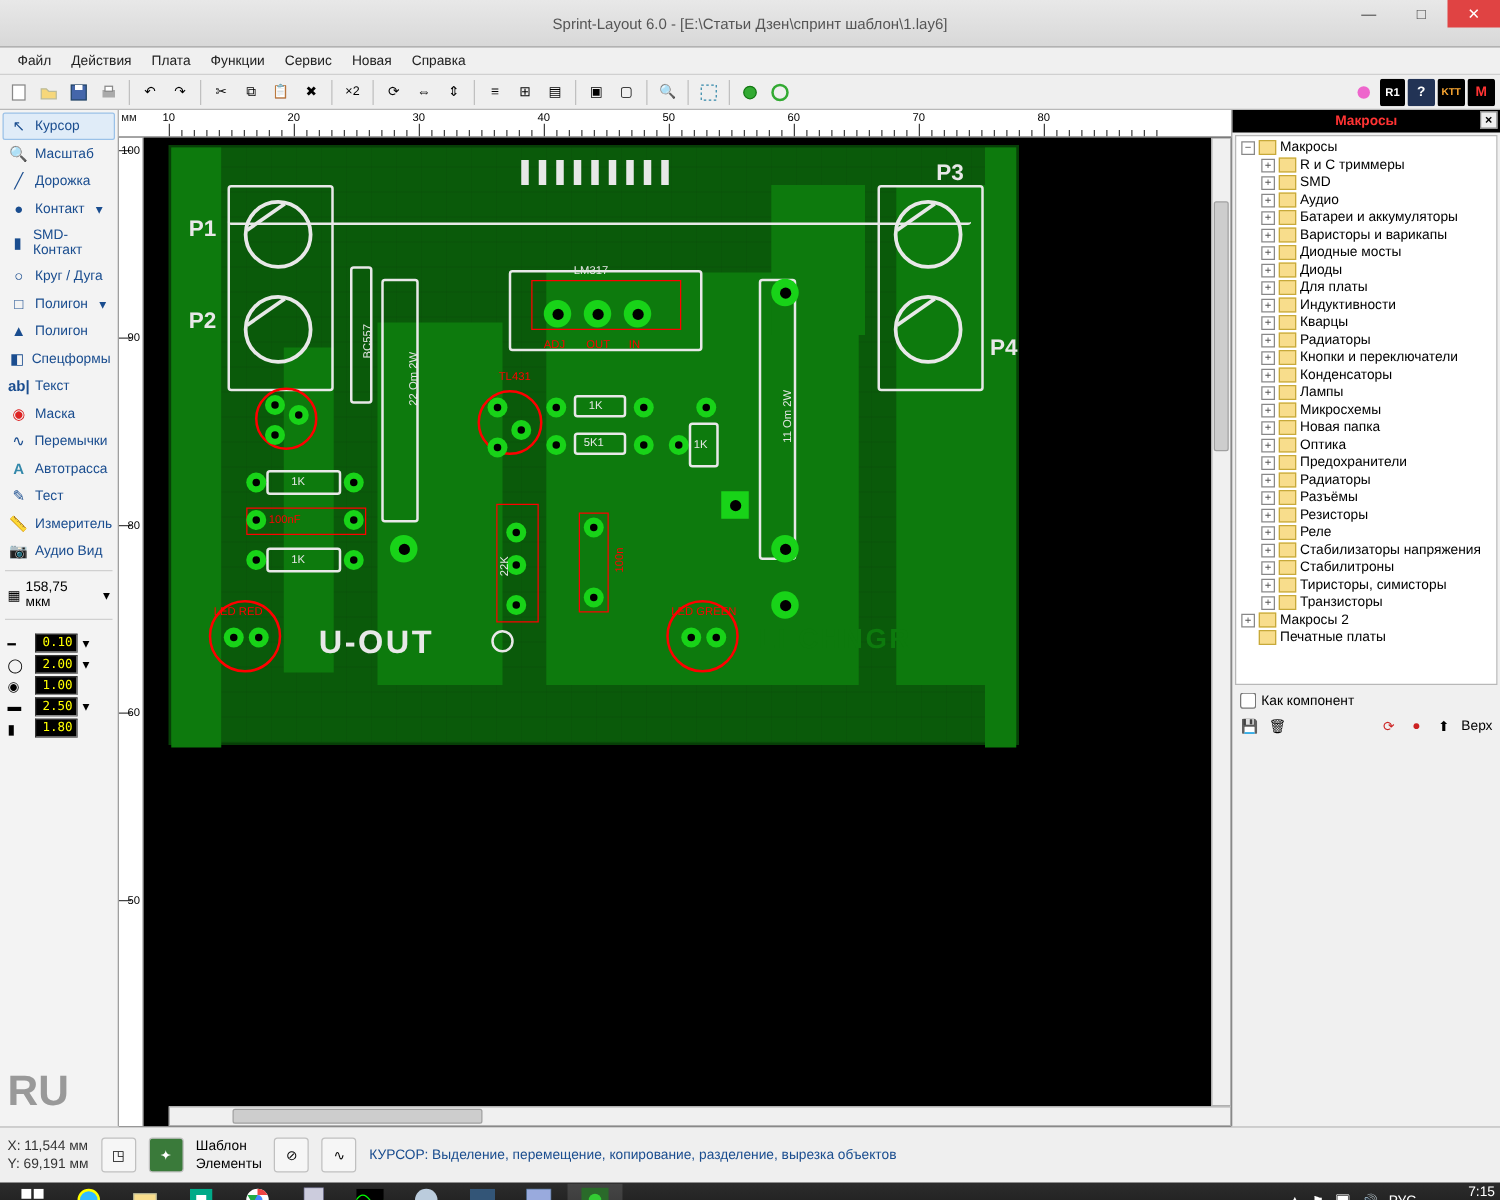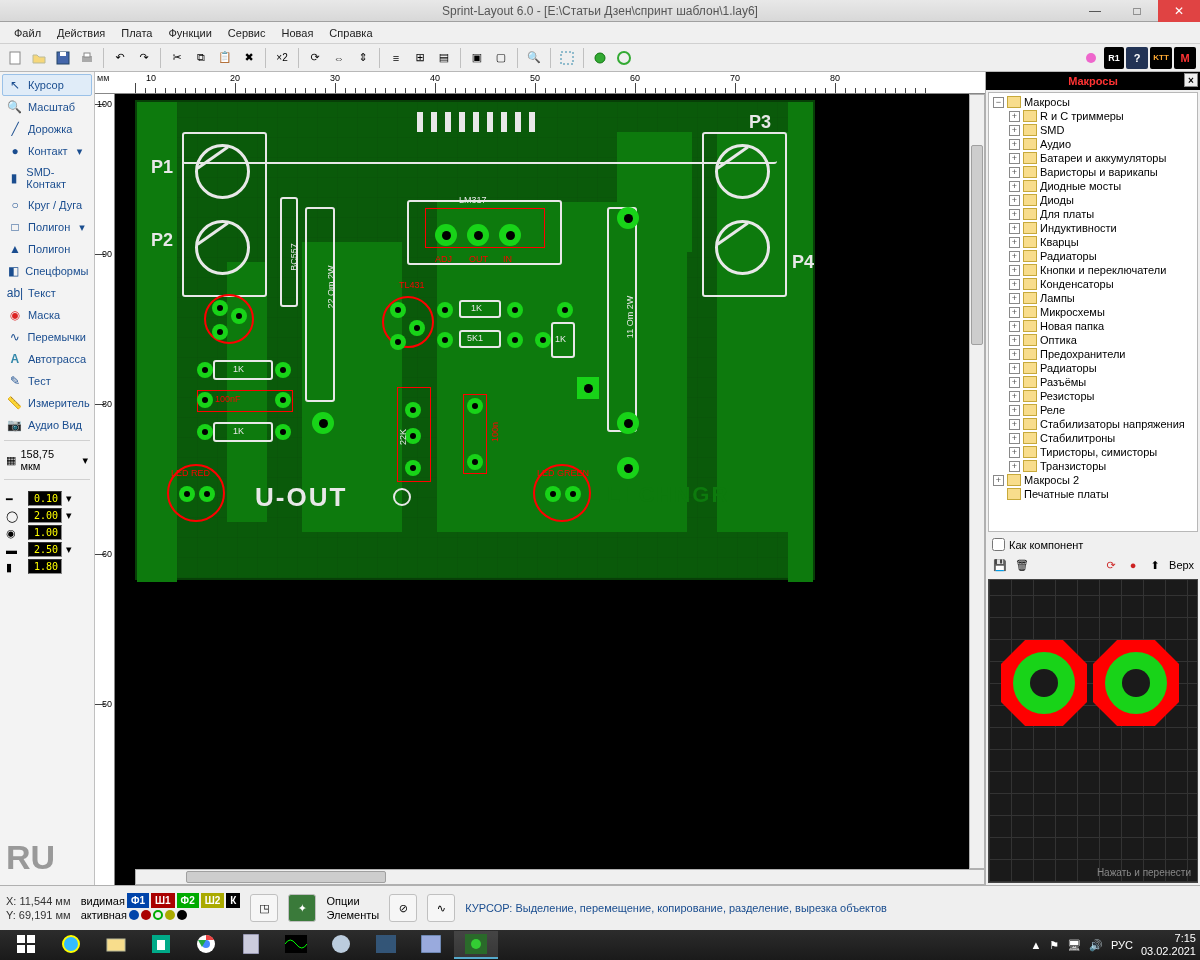--- a/index.html
+++ b/index.html
@@ -1,17 +1,17 @@
 <!DOCTYPE html>
 <html><head>
 <meta charset="utf-8">
 <style>
   *{box-sizing:border-box;margin:0;padding:0;font-family:Tahoma,Geneva,sans-serif;font-size:11px;}
   body{background:#f0f0f0;overflow:hidden;}
-  .titlebar{height:22px;background:linear-gradient(#e8e8e8,#d8d8d8);display:flex;align-items:center;justify-content:center;position:relative;border-bottom:1px solid #a0a0a0;}
+  .titlebar{height:38px;background:linear-gradient(#e8e8e8,#d8d8d8);display:flex;align-items:center;justify-content:center;position:relative;border-bottom:1px solid #a0a0a0;}
   .titlebar .title{color:#555;font-size:12px;}
   .titlebar .wbtns{position:absolute;right:0;top:0;display:flex;}
   .titlebar .wbtn{width:42px;height:22px;display:flex;align-items:center;justify-content:center;font-size:12px;color:#444;}
   .titlebar .wbtn.close{background:#e04343;color:#fff;}
   .menubar{height:22px;background:#f0f0f0;display:flex;align-items:center;padding-left:6px;border-bottom:1px solid #d0d0d0;}
   .menubar span{padding:0 8px;color:#222;cursor:default;}
   .toolbar{height:28px;background:#efefef;display:flex;align-items:center;padding:0 4px;border-bottom:1px solid #b8b8b8;justify-content:space-between;}
   .toolbar .tb-left,.toolbar .tb-right{display:flex;align-items:center;gap:2px;}
   .toolbar .tbtn{width:22px;height:22px;display:flex;align-items:center;justify-content:center;border:1px solid transparent;border-radius:2px;}
   .toolbar .sep{width:1px;height:20px;background:#c0c0c0;margin:0 3px;}
@@ -222,21 +222,21 @@
         <span class="ic">○</span>
         <span>Круг / Дуга</span>
       </div>
     <div class="tool"><span class="ic">□</span><span>Полигон</span>&nbsp;▾</div>
     <div class="tool">
         <span class="ic">▲</span>
         <span>Полигон</span>
       </div>
     <div class="tool"><span class="ic">◧</span><span>Спецформы</span>&nbsp;▾</div>
     <div class="tool">
-        <span class="ic" style="font-weight:normal">ab|</span>
+        <span class="ic" style="font-weight:bold">ab|</span>
         <span>Текст</span>
       </div>
     <div class="tool">
         <span class="ic" style="color:#d22">◉</span>
         <span>Маска</span>
       </div>
     <div class="tool">
         <span class="ic">∿</span>
         <span>Перемычки</span>
       </div>
@@ -274,21 +274,21 @@
     </div>
     <div style="flex:1"></div>
     <div class="rulogo" style="position:static;margin:6px 4px;font-size:34px;color:#999">RU</div>
   </div>
 
   <div class="canvas-area">
     <div class="ruler-h">
       <span class="unit">мм</span>
       <div class="scale" id="ruler-h-scale">
           <span class="tick tickL" style="left:20px"></span>
-          <span class="tlbl" style="left:36px">10</span>
+          <span class="tlbl" style="left:20px">10</span>
           <span class="tick" style="left:30px"></span>
           <span class="tick" style="left:40px"></span>
           <span class="tick" style="left:50px"></span>
           <span class="tick" style="left:60px"></span>
           <span class="tick" style="left:70px"></span>
           <span class="tick" style="left:80px"></span>
           <span class="tick" style="left:90px"></span>
           <span class="tick" style="left:100px"></span>
           <span class="tick" style="left:110px"></span>
           <span class="tick tickL" style="left:120px"></span>
@@ -689,59 +689,32 @@
         <span class="mb">💾</span>
         <span class="mb">🗑</span>
       </div>
       <div class="rg">
         <span class="mb" style="color:#c22">⟳</span>
         <span class="mb" style="color:#c22">●</span>
         <span class="mb">⬆</span>
         <span>Верх</span>
       </div>
     </div>
-    <div class="preview">
-      <div class="oct" style="left:12px;top:60px">
-          <div class="g"></div>
-        </div>
-      <div class="oct" style="left:104px;top:60px">
-          <div class="g"></div>
-        </div>
-      <div class="hint">Нажать и перенести</div>
-    </div>
   </div>
 </div>
 
 <div class="statusbar">
   <div class="coords">
     X:&nbsp;<span>11,544 мм</span><br>
     Y:&nbsp;<span>69,191 мм</span>
   </div>
-  <div class="layers">
-    <div class="lr">
-        <span>видимая</span>
-      <span class="chip" style="background:#04a">Ф1</span>
-      <span class="chip" style="background:#a00">Ш1</span>
-      <span class="chip" style="background:#0a0">Ф2</span>
-      <span class="chip" style="background:#aa0">Ш2</span>
-      <span class="chip" style="background:#000">К</span>
-    </div>
-    <div class="lr">
-        <span>активная</span>
-      <span style="display:inline-block;width:10px;height:10px;border-radius:50%;background:#04a"></span>
-      <span style="display:inline-block;width:10px;height:10px;border-radius:50%;background:#a00"></span>
-      <span style="display:inline-block;width:10px;height:10px;border-radius:50%;border:2px solid #0a0"></span>
-      <span style="display:inline-block;width:10px;height:10px;border-radius:50%;background:#aa0"></span>
-      <span style="display:inline-block;width:10px;height:10px;border-radius:50%;background:#000"></span>
-    </div>
-  </div>
   <div class="stbtn">◳</div>
   <div class="stbtn" style="background:#3a7a3a;color:#fff">✦</div>
   <div class="sect">
-    <span>Опции</span>
+    <span>Шаблон</span>
     <span>Элементы</span>
   </div>
   <div class="stbtn">⊘</div>
   <div class="stbtn">∿</div>
   <div class="hint" style="flex:1">КУРСОР: Выделение, перемещение, копирование, разделение, вырезка объектов</div>
 </div>
 
 <div class="taskbar">
   <div class="apps">
     <div class="app">

